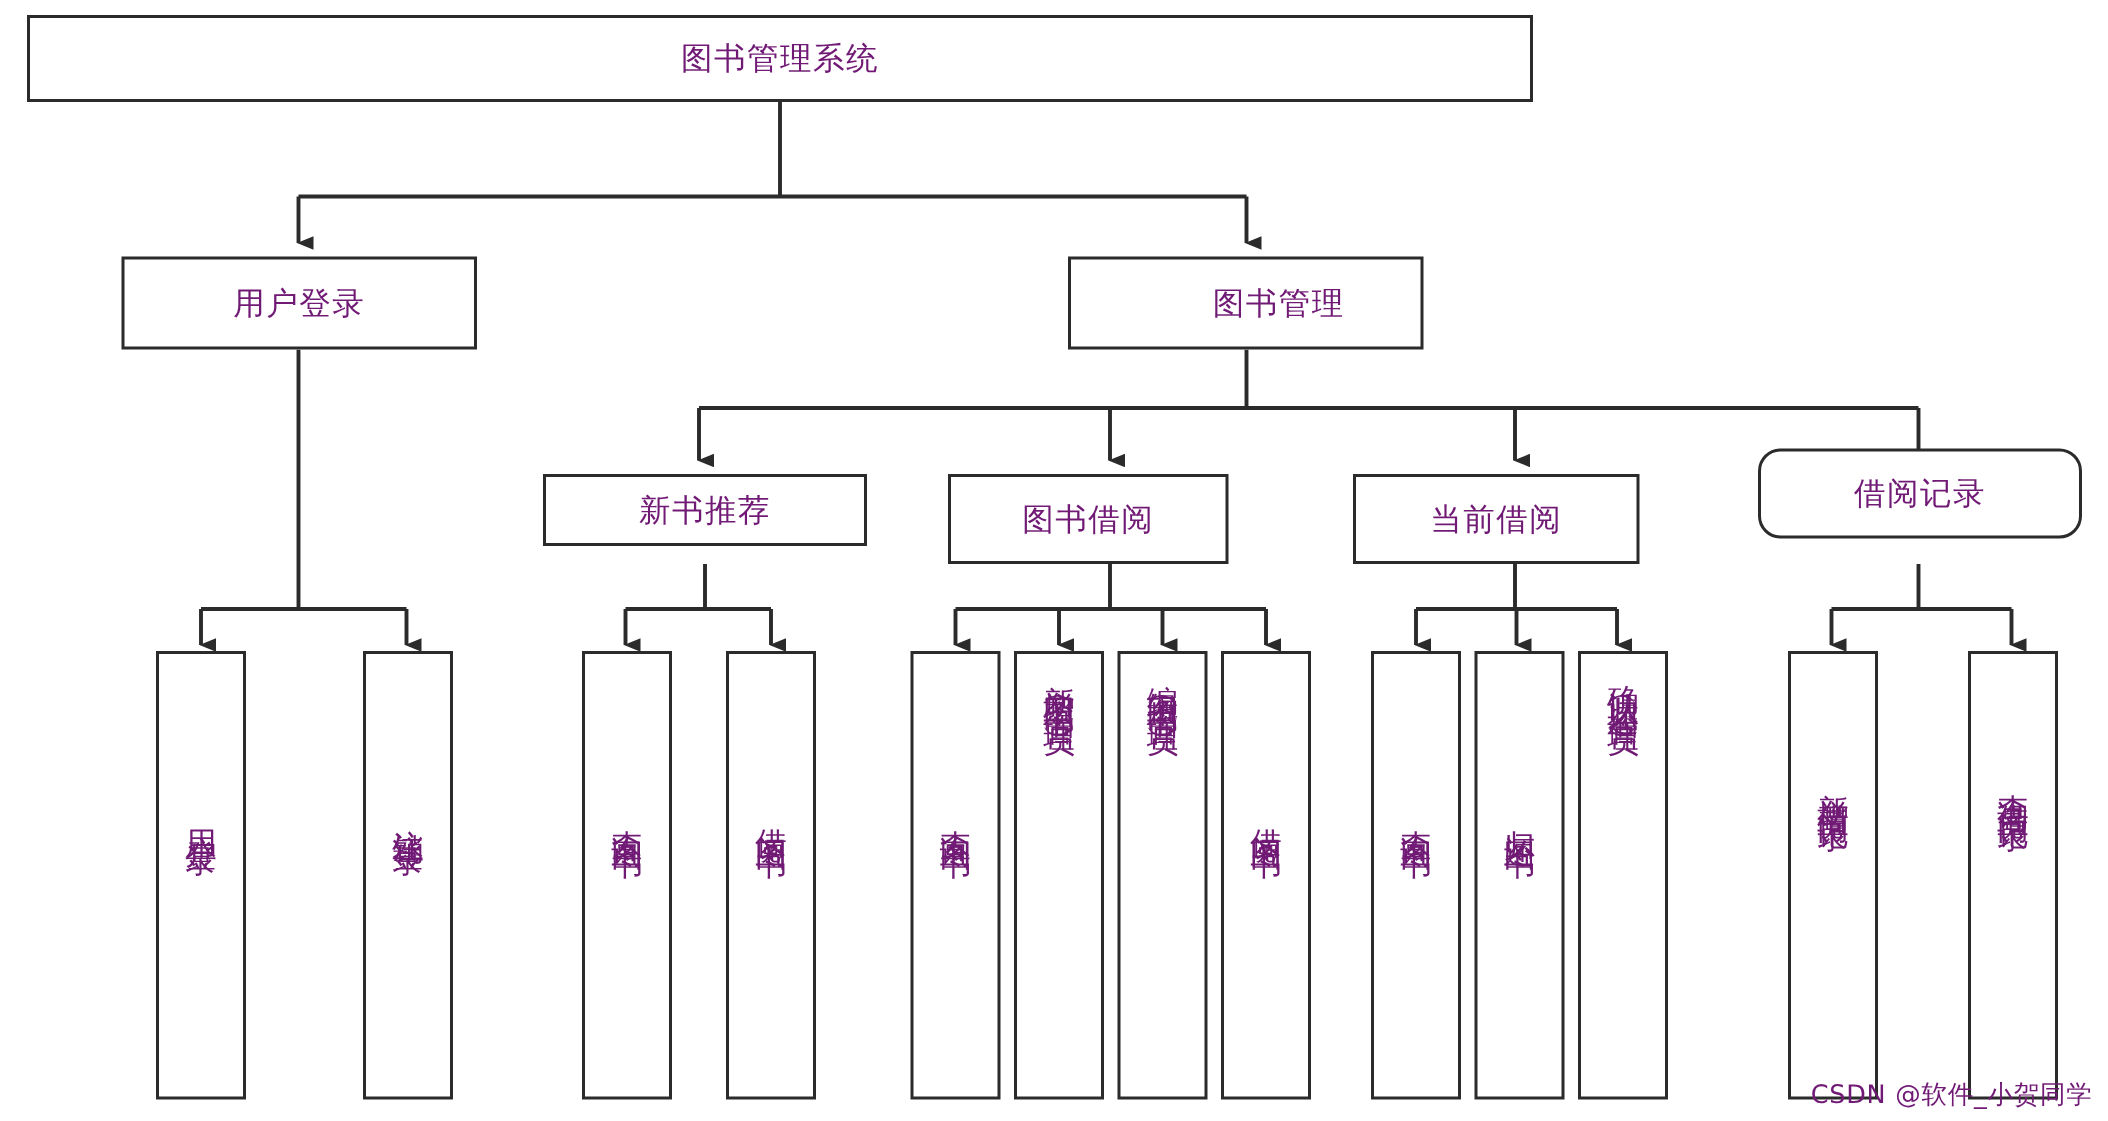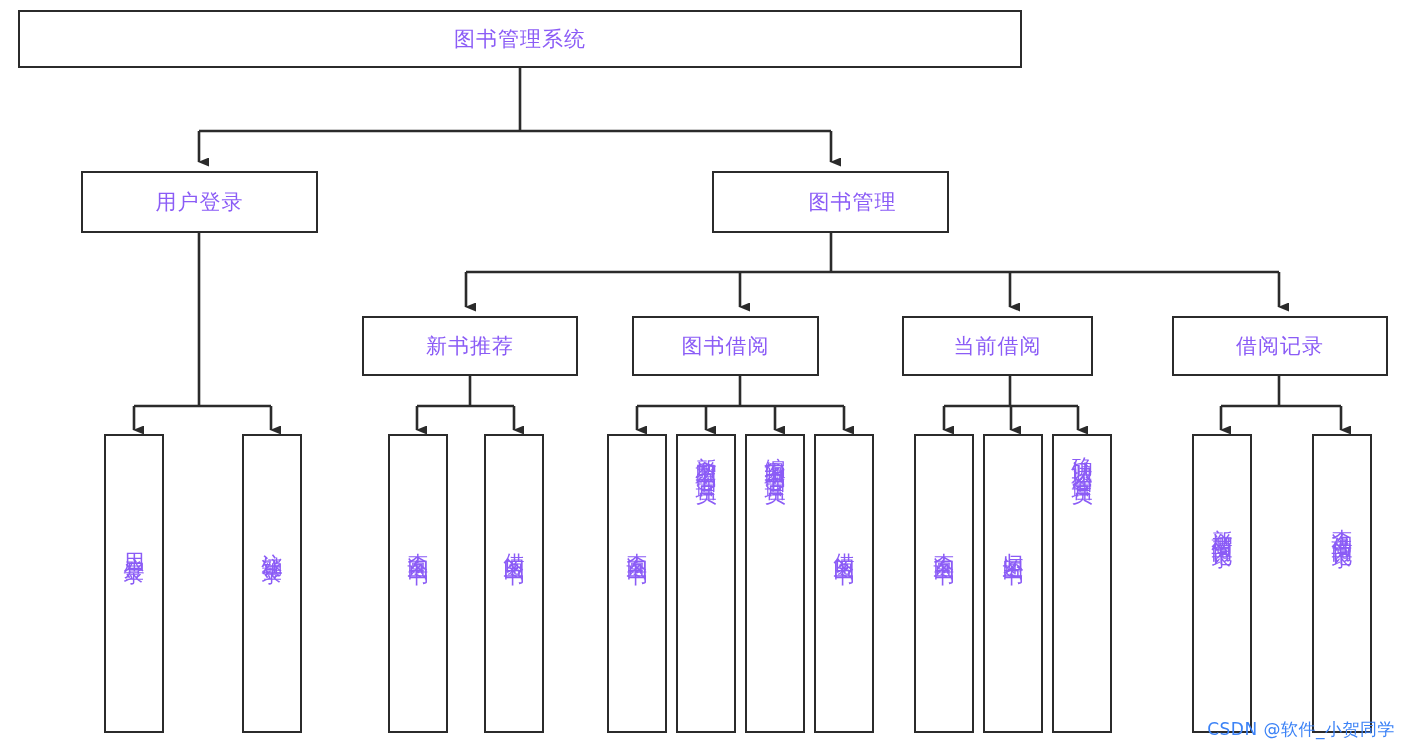--- a/index.html
+++ b/index.html
@@ -23,21 +23,21 @@
     height: 747px;
   }
   .node {
     position: absolute;
     box-sizing: border-box;
     border: 2px solid #2b2b2b;
     background: #ffffff;
     display: flex;
     align-items: center;
     justify-content: center;
-    color: #8b5cf6;
+    color: #701a75;
   }
   .node.horiz {
     font-size: 21px;
     letter-spacing: 1px;
   }
   .node.vert {
     align-items: flex-start;
     justify-content: center;
     padding-top: 4px;
   }
@@ -53,21 +53,21 @@
     margin-top: 72px;
   }
   .node.vert.mid2 .vlabel {
     margin-top: 96px;
   }
   .watermark {
     position: absolute;
     right: 10px;
     bottom: 6px;
     font-size: 17px;
-    color: #3b82f6;
+    color: #701a75;
     letter-spacing: 0.5px;
     white-space: nowrap;
   }
 </style>
 </head>
 <body>
 
 <div id="canvas">
 
   <svg id="wires" viewBox="0 0 1405 747" xmlns="http://www.w3.org/2000/svg">
@@ -124,30 +124,30 @@
     <span>图书管理系统</span>
   </div>
 
   <div class="node horiz" style="left:81px; top:171px; width:237px; height:62px;">
     <span>用户登录</span>
   </div>
   <div class="node horiz" style="left:712px; top:171px; width:237px; height:62px;padding-left:44px;">
     <span>图书管理</span>
   </div>
 
-  <div class="node horiz" style="left:362px; top:316px; width:216px; height:60px;">
+  <div class="node horiz" style="left:362px; top:316px; width:216px; height:48px;">
     <span>新书推荐</span>
   </div>
   <div class="node horiz" style="left:632px; top:316px; width:187px; height:60px;">
     <span>图书借阅</span>
   </div>
   <div class="node horiz" style="left:902px; top:316px; width:191px; height:60px;">
     <span>当前借阅</span>
   </div>
-  <div class="node horiz" style="left:1172px; top:316px; width:216px; height:60px;">
+  <div class="node horiz" style="left:1172px; top:299px; width:216px; height:60px;border-radius:15px;">
     <span>借阅记录</span>
   </div>
 
   <div class="node vert mid2" style="left:104px; top:434px; width:60px; height:299px;">
     <span class="vlabel">用户登录</span>
   </div>
   <div class="node vert mid2" style="left:242px; top:434px; width:60px; height:299px;">
     <span class="vlabel">注销登录</span>
   </div>
 

